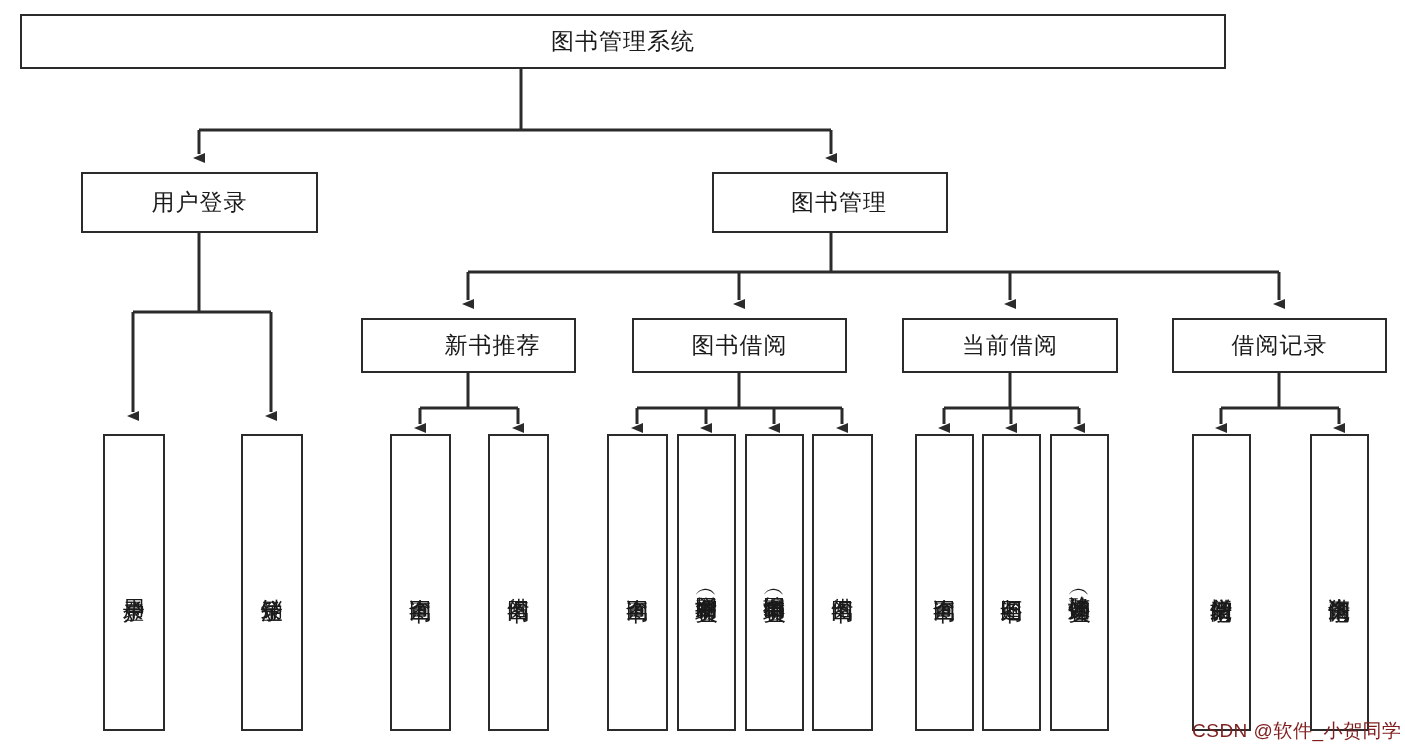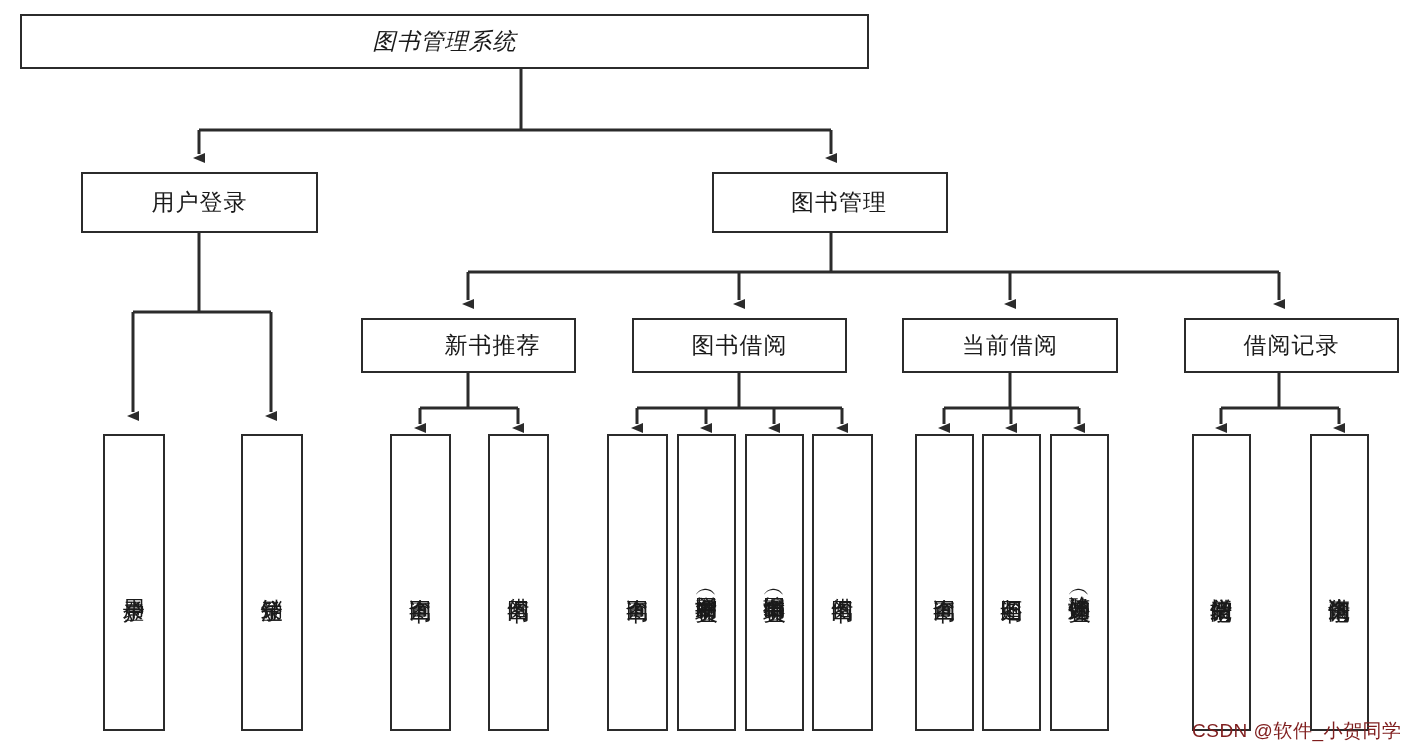--- a/index.html
+++ b/index.html
@@ -110,41 +110,41 @@
       <path d="M1011,408 L1011,424" marker-end="url(#arrow)"></path>
       <path d="M1079,408 L1079,424" marker-end="url(#arrow)"></path>
 
       <path d="M1279,373 L1279,408"></path>
       <path d="M1221,408 L1339,408"></path>
       <path d="M1221,408 L1221,424" marker-end="url(#arrow)"></path>
       <path d="M1339,408 L1339,424" marker-end="url(#arrow)"></path>
     </g>
   </svg>
 
-  <div class="node h" style="left:20px; top:14px; width:849px; height:55px;font-style:italic;">
+  <div class="node h" style="left:20px; top:14px; width:1206px; height:55px;">
     <span>图书管理系统</span>
   </div>
 
   <div class="node h" style="left:81px; top:172px; width:237px; height:61px;">
     <span>用户登录</span>
   </div>
   <div class="node h" style="left:712px; top:172px; width:236px; height:61px;padding-left:18px;">
     <span>图书管理</span>
   </div>
 
   <div class="node h" style="left:361px; top:318px; width:215px; height:55px;padding-left:48px;">
     <span>新书推荐</span>
   </div>
   <div class="node h" style="left:632px; top:318px; width:215px; height:55px;">
     <span>图书借阅</span>
   </div>
   <div class="node h" style="left:902px; top:318px; width:216px; height:55px;">
     <span>当前借阅</span>
   </div>
-  <div class="node h" style="left:1172px; top:318px; width:215px; height:55px;margin-left:12px;">
+  <div class="node h" style="left:1172px; top:318px; width:215px; height:55px;">
     <span>借阅记录</span>
   </div>
 
   <div class="node v" style="left:103px; top:434px; width:62px; height:297px;">
     <span>用户登录</span>
   </div>
   <div class="node v" style="left:241px; top:434px; width:62px; height:297px;">
     <span>注销登录</span>
   </div>
 

